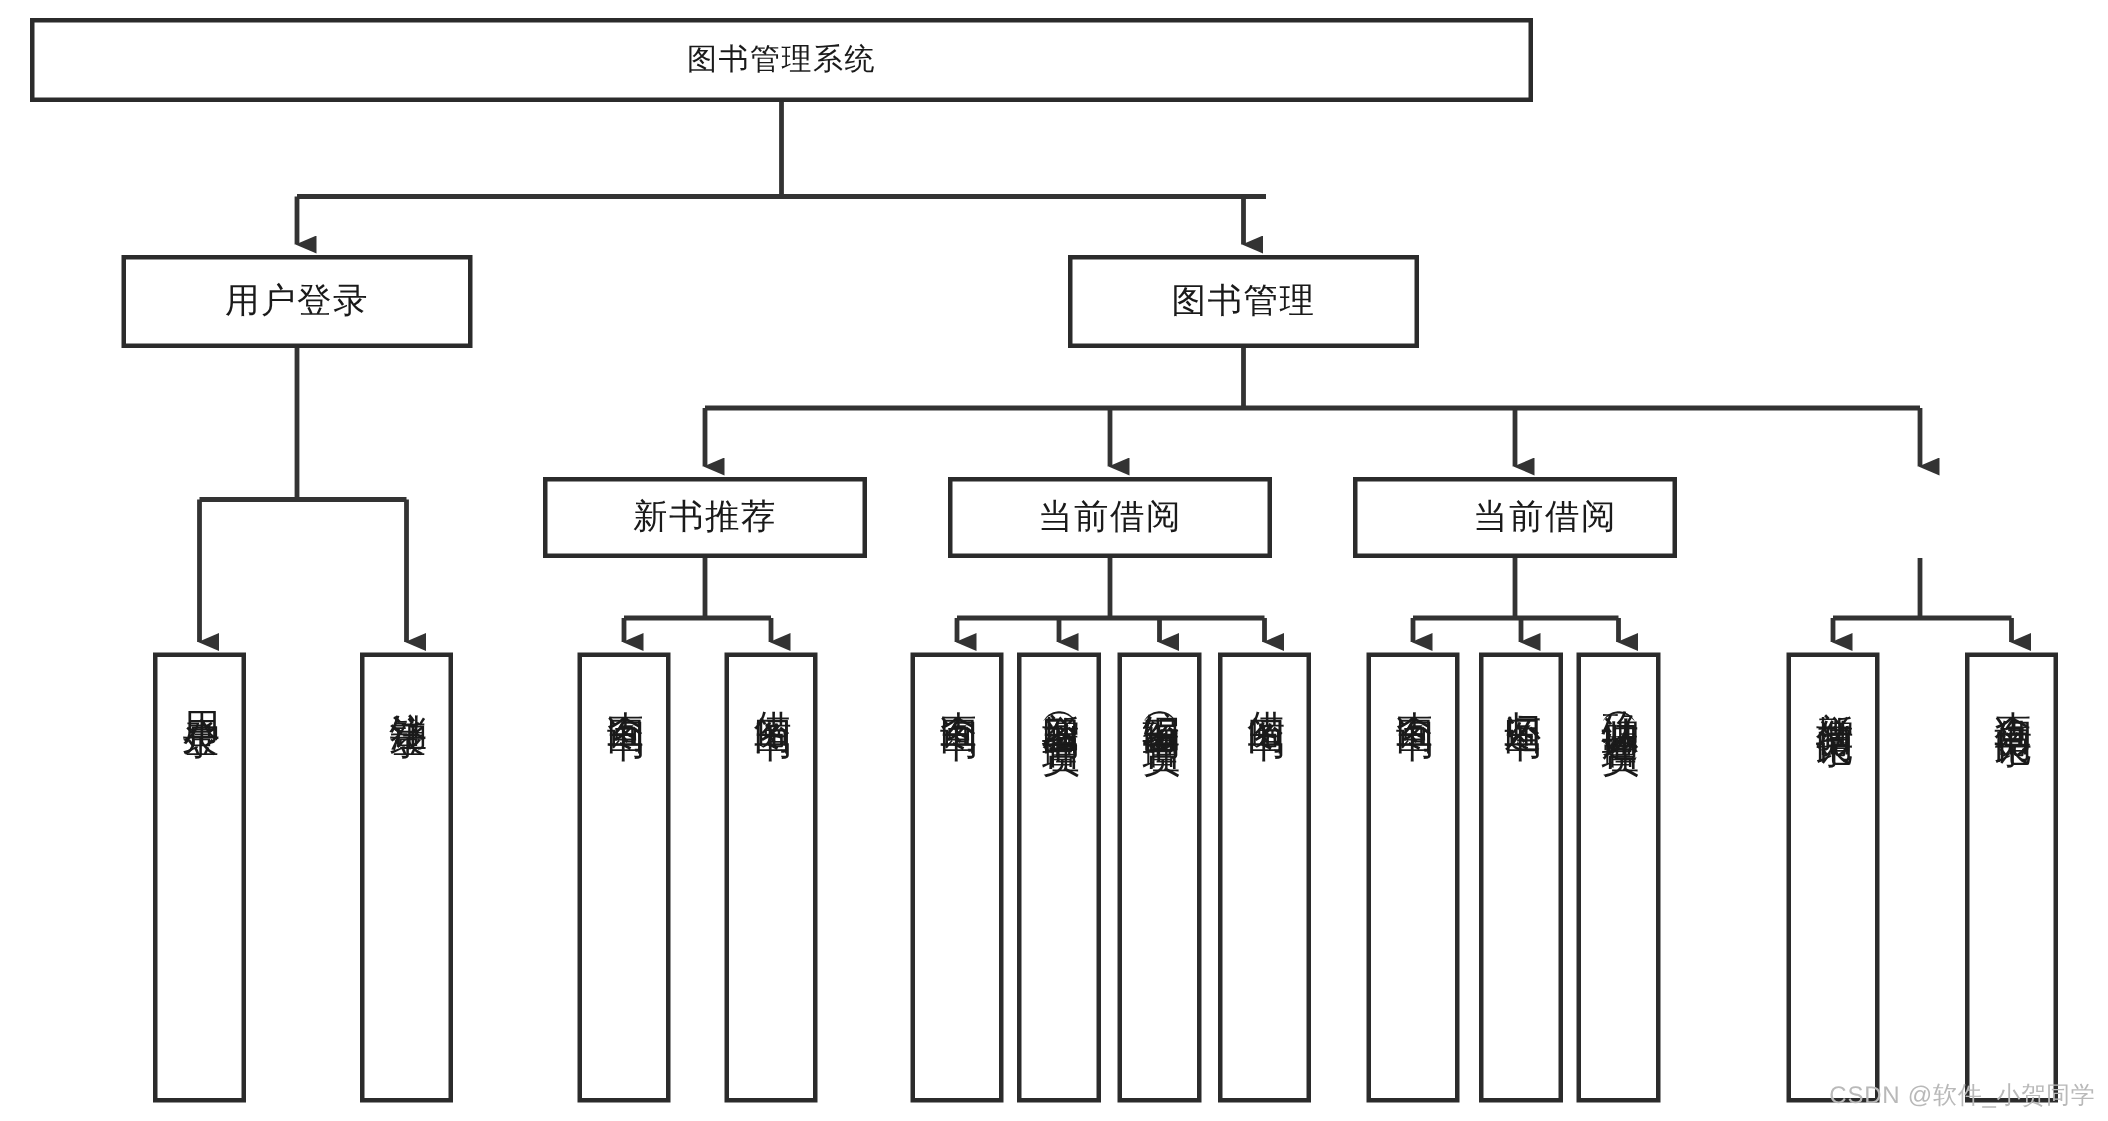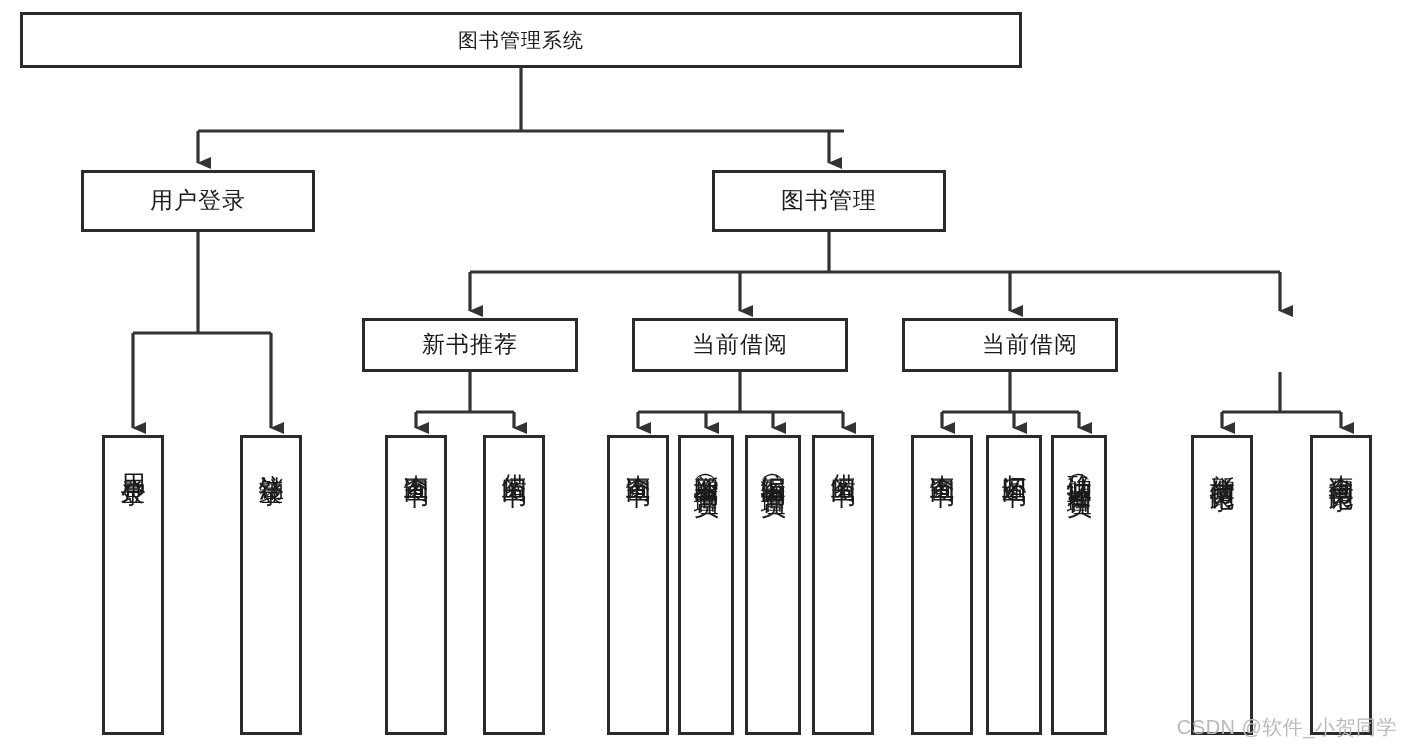--- a/index.html
+++ b/index.html
@@ -53,21 +53,21 @@
     font-size:25px;
     line-height:1.25;
     letter-spacing:3px;
     white-space:normal;
   }
 
   .watermark{
     position:absolute;
     right:8px;
     bottom:6px;
-    font-size:20px;
+    font-size:16px;
     color:#b9b9b9;
     letter-spacing:0.5px;
     z-index:3;
     white-space:pre;
     pointer-events:none;
   }
 </style>
 </head>
 <body>
 

